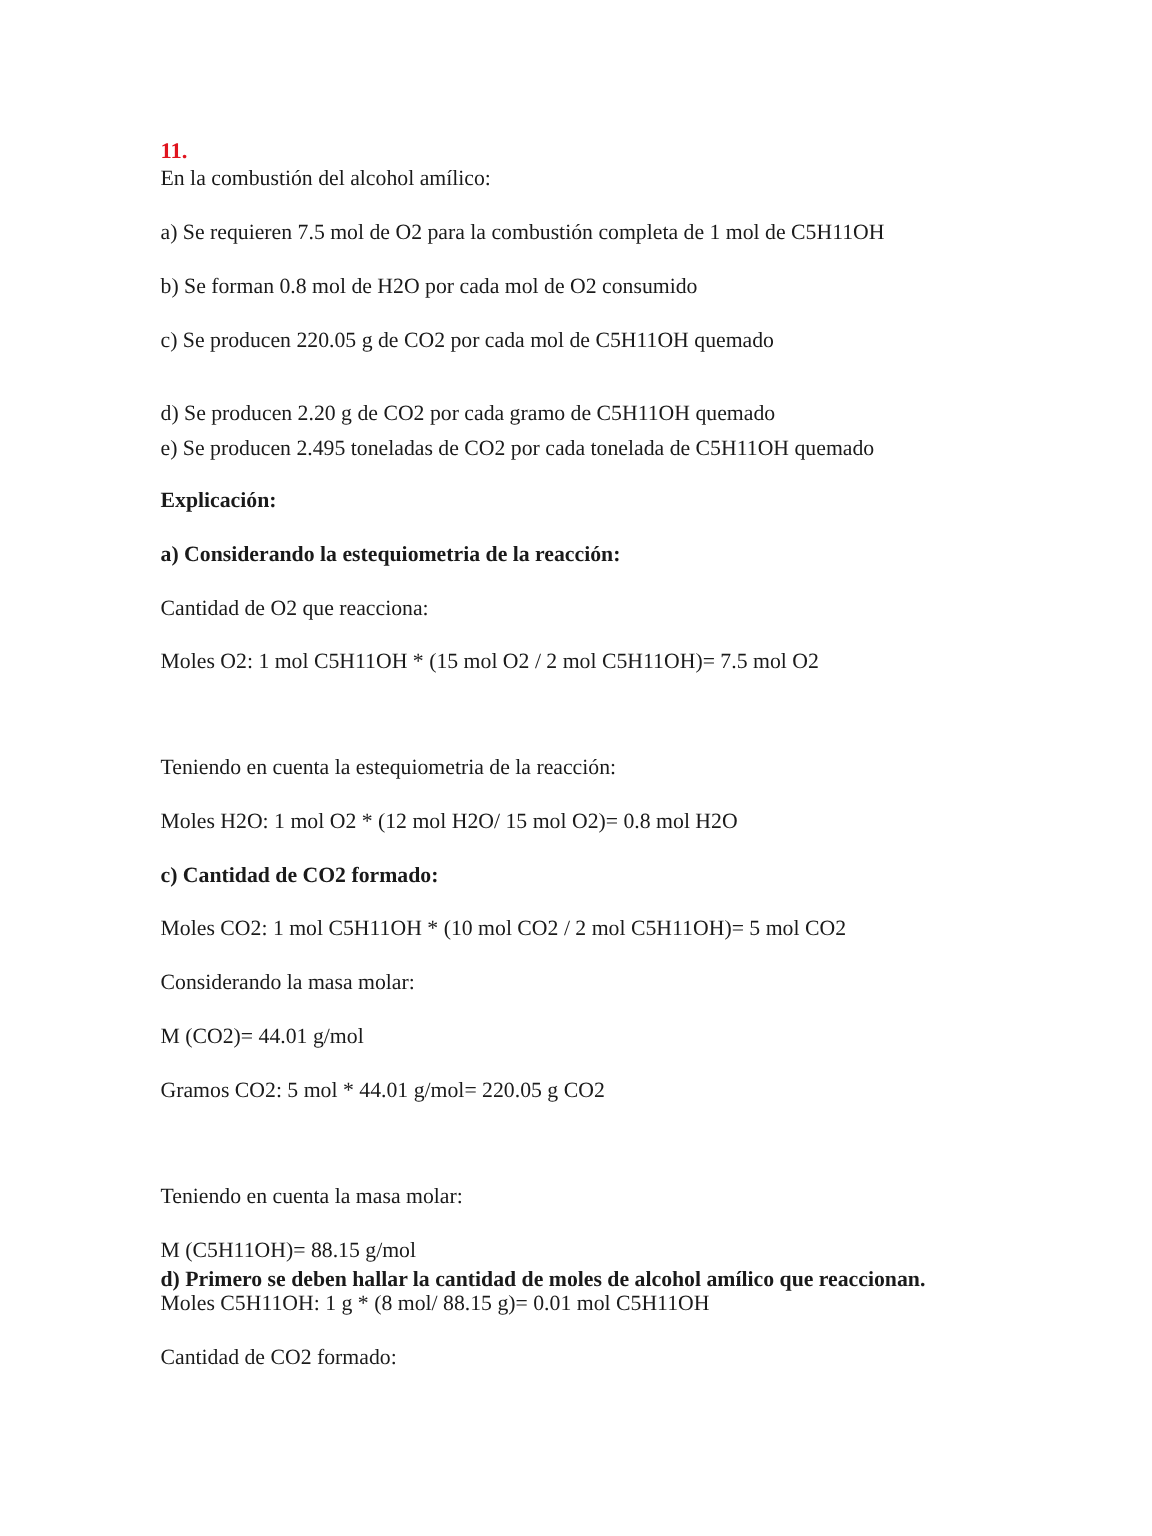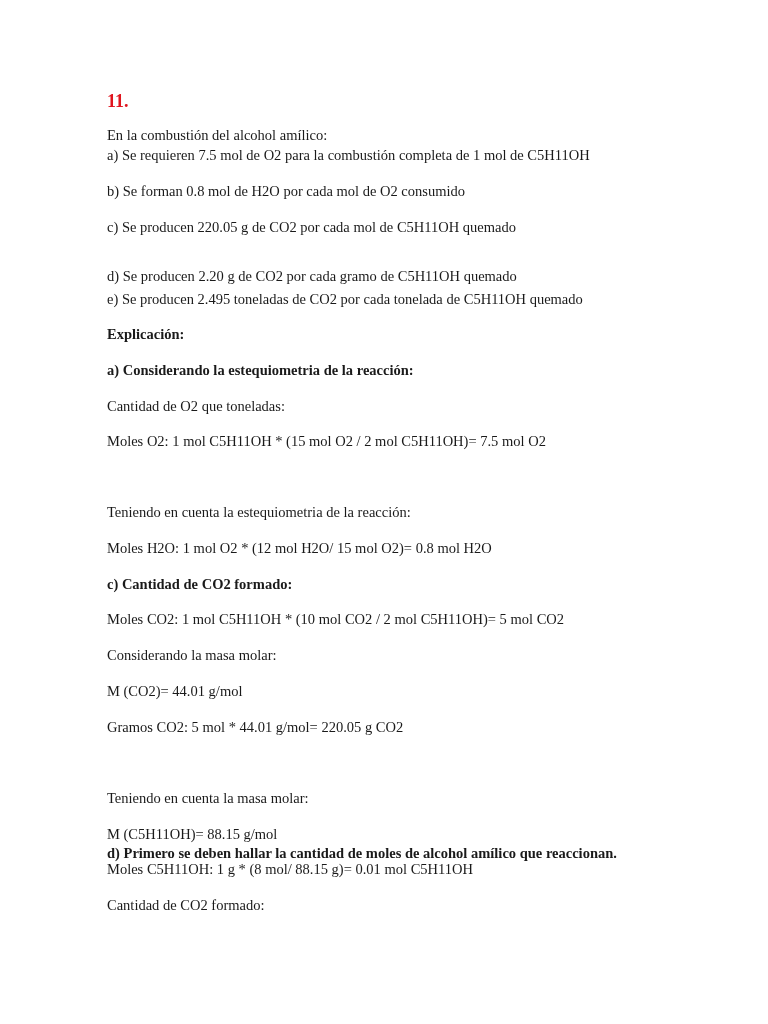--- a/index.html
+++ b/index.html
@@ -3,40 +3,40 @@
   <meta charset="utf-8">
   <style>
     html, body { margin: 0; padding: 0; background: #ffffff; }
     body { width: 768px; height: 1024px; position: relative; overflow: hidden; }
     .page {
       position: absolute; left: 0; top: 0; width: 768px; height: 1024px;
       font-family: "Liberation Serif", "DejaVu Serif", serif;
       color: #1a1a1a; font-size: 14.5px;
     }
     .line { position: absolute; left: 107px; white-space: nowrap; line-height: 18px; }
-    .num { color: #e0141e; font-weight: bold; font-size: 18px; }
+    .num { color: #e0141e; font-weight: bold; font-size: 15px; }
     .bold { font-weight: bold; }
   </style>
 </head>
 <body>
 
 <div class="page">
   <div class="line num" style="top:92px;">11.</div>
-  <div class="line" style="top:110px;margin-top:16px;">En la combustión del alcohol amílico:</div>
+  <div class="line" style="top:110px;">En la combustión del alcohol amílico:</div>
 
   <div class="line" style="top:146px;">a) Se requieren 7.5 mol de O2 para la combustión completa de 1 mol de C5H11OH</div>
   <div class="line" style="top:182px;">b) Se forman 0.8 mol de H2O por cada mol de O2 consumido</div>
   <div class="line" style="top:218px;">c) Se producen 220.05 g de CO2 por cada mol de C5H11OH quemado</div>
   <div class="line" style="top:267px;">d) Se producen 2.20 g de CO2 por cada gramo de C5H11OH quemado</div>
   <div class="line" style="top:290px;">e) Se producen 2.495 toneladas de CO2 por cada tonelada de C5H11OH quemado</div>
 
   <div class="line bold" style="top:325px;">Explicación:</div>
 
   <div class="line bold" style="top:361px;">a) Considerando la estequiometria de la reacción:</div>
-  <div class="line" style="top:397px;">Cantidad de O2 que toneladas:</div>
+  <div class="line" style="top:397px;">Cantidad de O2 que reacciona:</div>
   <div class="line" style="top:432px;">Moles O2: 1 mol C5H11OH * (15 mol O2 / 2 mol C5H11OH)= 7.5 mol O2</div>
 
   <div class="line" style="top:503px;">Teniendo en cuenta la estequiometria de la reacción:</div>
   <div class="line" style="top:539px;">Moles H2O: 1 mol O2 * (12 mol H2O/ 15 mol O2)= 0.8 mol H2O</div>
 
   <div class="line bold" style="top:575px;">c) Cantidad de CO2 formado:</div>
   <div class="line" style="top:610px;">Moles CO2: 1 mol C5H11OH * (10 mol CO2 / 2 mol C5H11OH)= 5 mol CO2</div>
   <div class="line" style="top:646px;">Considerando la masa molar:</div>
   <div class="line" style="top:682px;">M (CO2)= 44.01 g/mol</div>
   <div class="line" style="top:718px;">Gramos CO2: 5 mol * 44.01 g/mol= 220.05 g CO2</div>

